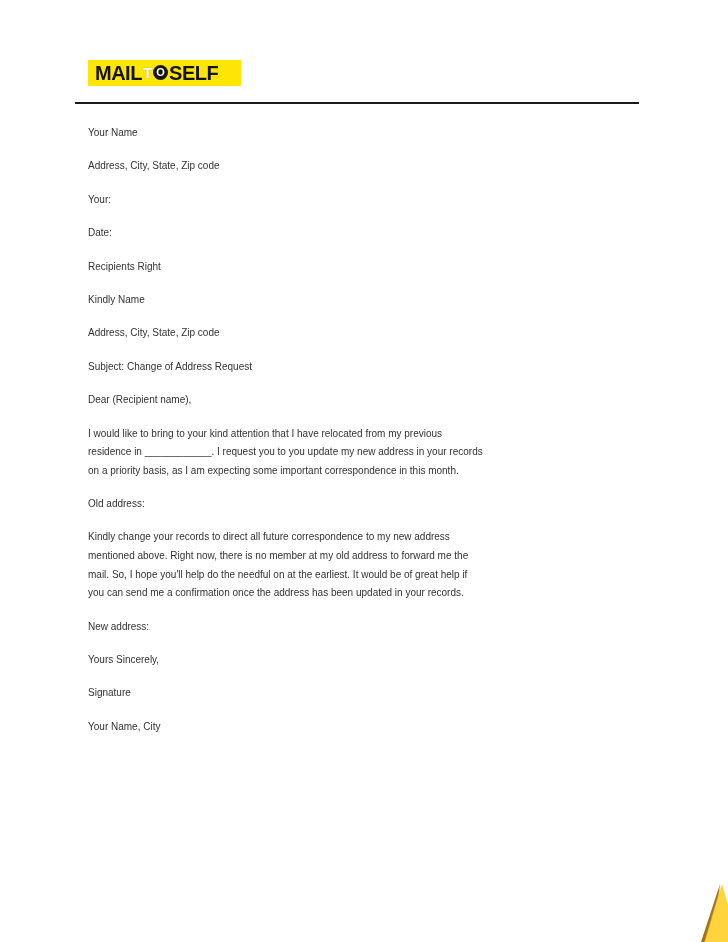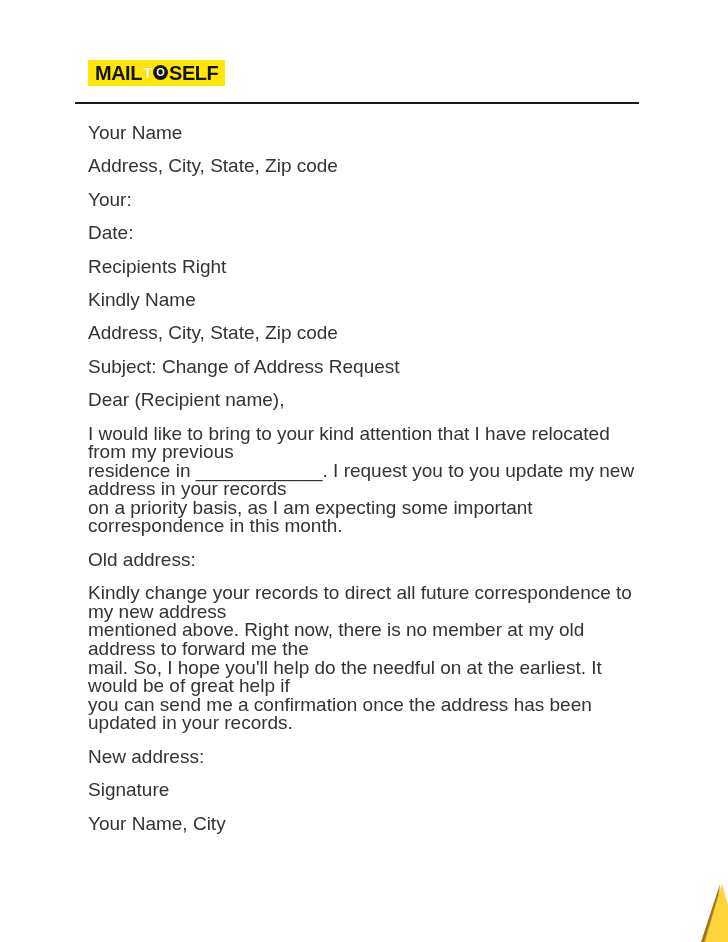--- a/index.html
+++ b/index.html
@@ -20,21 +20,21 @@
   
   .logo-wrap {
     position: absolute;
     left: 88px;
     top: 60px;
   }
   .logo {
     display: inline-flex;
     align-items: center;
     background: #ffe604;
-    padding: 2px 7px 3px 7px;
+    padding: 2px 23px 3px 7px;
     height: 26px;
     font-weight: 900;
     font-size: 20px;
     letter-spacing: 0px;
     color: #111111;
     line-height: 1;
     white-space: nowrap;
   }
   .logo .seg-mail, .logo .seg-self {
     color: #131313;
@@ -69,21 +69,21 @@
     width: 564px;
     height: 2px;
     background: #1b1b1b;
   }
   
   .letter {
     position: absolute;
     left: 88px;
     top: 124px;
     width: 556px;
-    font-size: 19px;
+    font-size: 10px;
     line-height: 18.6px;
     color: #333333;
   }
   .letter p {
     margin: 0 0 14.8px 0;
     white-space: pre-line;
   }
   
   .corner-decoration {
     position: absolute;
@@ -122,20 +122,21 @@
     <p>Dear (Recipient name),</p>
     <p>I would like to bring to your kind attention that I have relocated from my previous
 residence in ____________. I request you to you update my new address in your records
 on a priority basis, as I am expecting some important correspondence in this month.</p>
     <p>Old address:</p>
     <p>Kindly change your records to direct all future correspondence to my new address
 mentioned above. Right now, there is no member at my old address to forward me the
 mail. So, I hope you'll help do the needful on at the earliest. It would be of great help if
 you can send me a confirmation once the address has been updated in your records.</p>
     <p>New address:</p>
+    <p>Yours Sincerely,</p>
     <p>Signature</p>
     <p>Your Name, City</p>
   </div>
 
   <svg class="corner-decoration" viewBox="0 0 40 70" xmlns="http://www.w3.org/2000/svg" aria-hidden="true">
     <polygon points="32,12 13,70 24,70" fill="#9c7519"></polygon>
     <polygon points="33,13 16,70 21,70" fill="#d79c2b"></polygon>
     <polygon points="34,12 17,70 40,70 40,33" fill="#ffd43c"></polygon>
   </svg>
 

